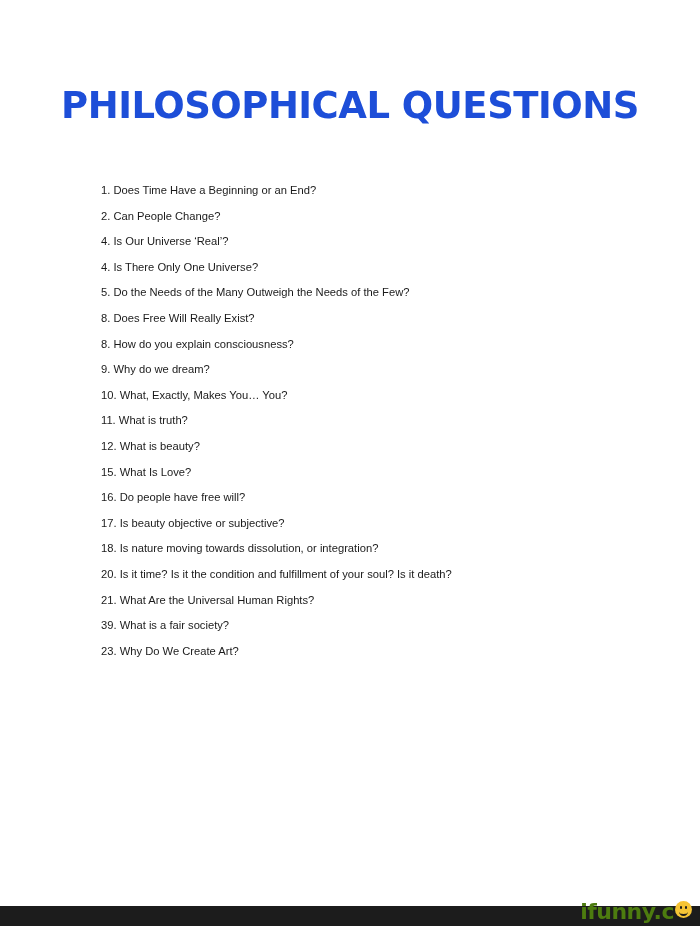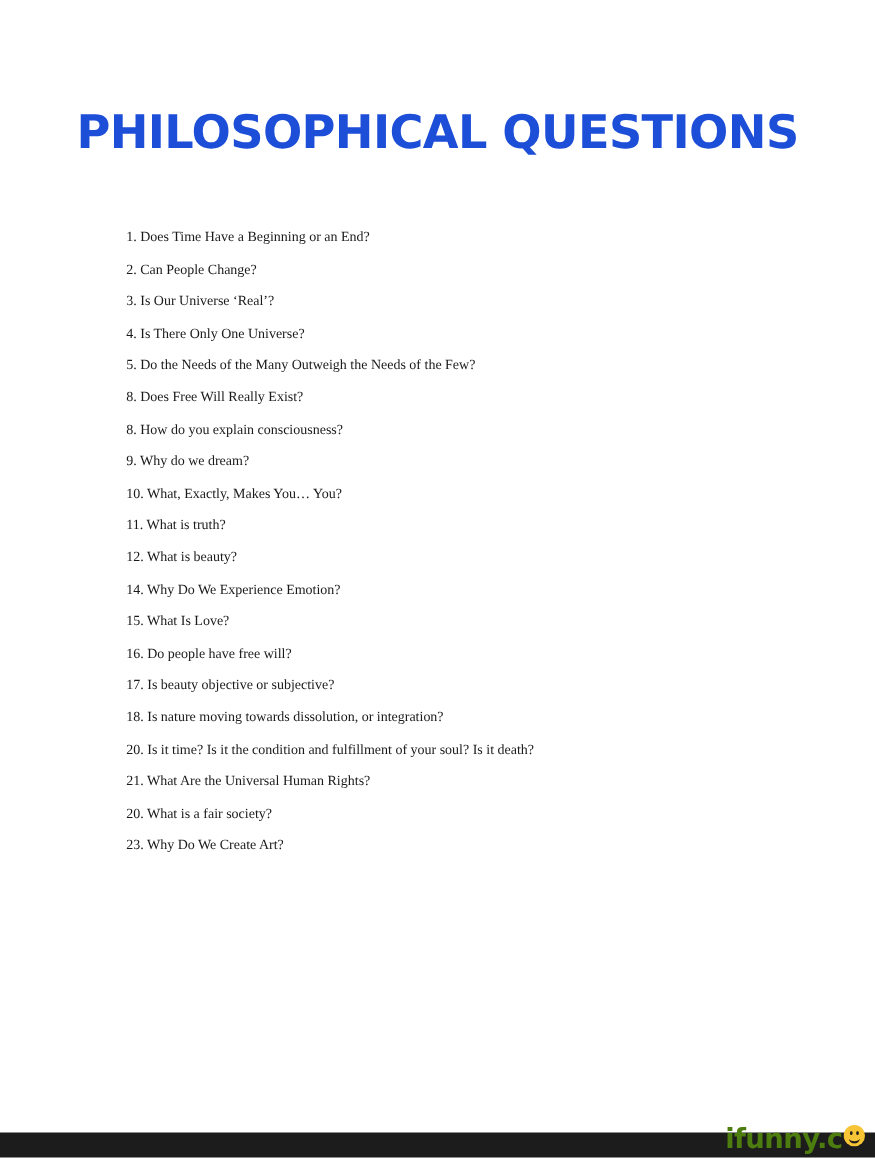--- a/index.html
+++ b/index.html
@@ -6,21 +6,21 @@
   body {
     width: 700px; height: 926px; background: #ffffff; position: relative; overflow: hidden;
     font-family: "Liberation Sans", sans-serif; color: #111;
   }
   .title {
     position: absolute; left: 0; top: 84px; width: 700px; text-align: center;
     font-family: "DejaVu Sans", sans-serif; font-weight: bold; font-size: 37px;
     letter-spacing: -0.5px; color: #1d4ed8; margin: 0;
   }
   .list { position: absolute; left: 101px; top: 178px; margin: 0; padding: 0; list-style: none; }
-  .item { font-size: 11.2px; line-height: 25.6px; height: 25.6px; color: #1a1a1a; white-space: nowrap; font-family: Liberation Serif, serif; }
+  .item { font-size: 11.2px; line-height: 25.6px; height: 25.6px; color: #1a1a1a; white-space: nowrap; }
   .footer {
     position: absolute; left: 0; top: 906px; width: 700px; height: 20px; background: #1c1c1c;
   }
   .brand {
     position: absolute; right: 8px; top: 899px; font-family: "DejaVu Sans", sans-serif;
     font-weight: bold; font-size: 22px; color: #4d7c0f; letter-spacing: -0.5px; line-height: 26px;
   }
   .smiley {
     display: inline-block; width: 17px; height: 17px; border-radius: 50%; background: #f6c435;
     vertical-align: 1px; margin-left: 1px; position: relative;
@@ -32,36 +32,35 @@
   .mouth { position: absolute; left: 4px; top: 9px; width: 9px; height: 4px; border-bottom: 2px solid #1c1c1c; border-radius: 0 0 6px 6px; }
 </style>
 </head>
 <body>
 
 <h1 class="title">PHILOSOPHICAL QUESTIONS</h1>
 
 <ul class="list">
   <li class="item">1. Does Time Have a Beginning or an End?</li>
   <li class="item">2. Can People Change?</li>
-  <li class="item">3. Is Our Universe ‘Real’?</li>
+  <li class="item">4. Is Our Universe ‘Real’?</li>
   <li class="item">4. Is There Only One Universe?</li>
   <li class="item">5. Do the Needs of the Many Outweigh the Needs of the Few?</li>
   <li class="item">8. Does Free Will Really Exist?</li>
   <li class="item">8. How do you explain consciousness?</li>
   <li class="item">9. Why do we dream?</li>
   <li class="item">10. What, Exactly, Makes You… You?</li>
   <li class="item">11. What is truth?</li>
   <li class="item">12. What is beauty?</li>
-  <li class="item">14. Why Do We Experience Emotion?</li>
   <li class="item">15. What Is Love?</li>
   <li class="item">16. Do people have free will?</li>
   <li class="item">17. Is beauty objective or subjective?</li>
   <li class="item">18. Is nature moving towards dissolution, or integration?</li>
   <li class="item">20. Is it time? Is it the condition and fulfillment of your soul? Is it death?</li>
   <li class="item">21. What Are the Universal Human Rights?</li>
-  <li class="item">20. What is a fair society?</li>
+  <li class="item">39. What is a fair society?</li>
   <li class="item">23. Why Do We Create Art?</li>
 </ul>
 
 <div class="footer"></div>
 <div class="brand">
   <span>ifunny.c</span><span class="smiley"><span class="mouth"></span></span>
 </div>
 
 </body></html>

